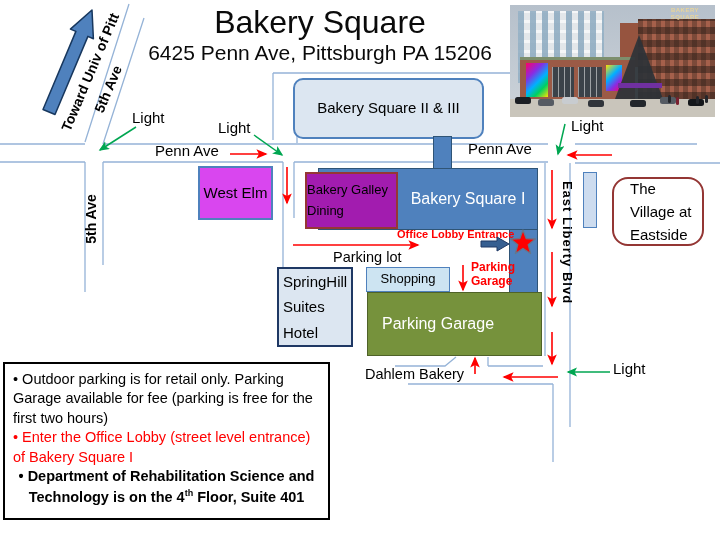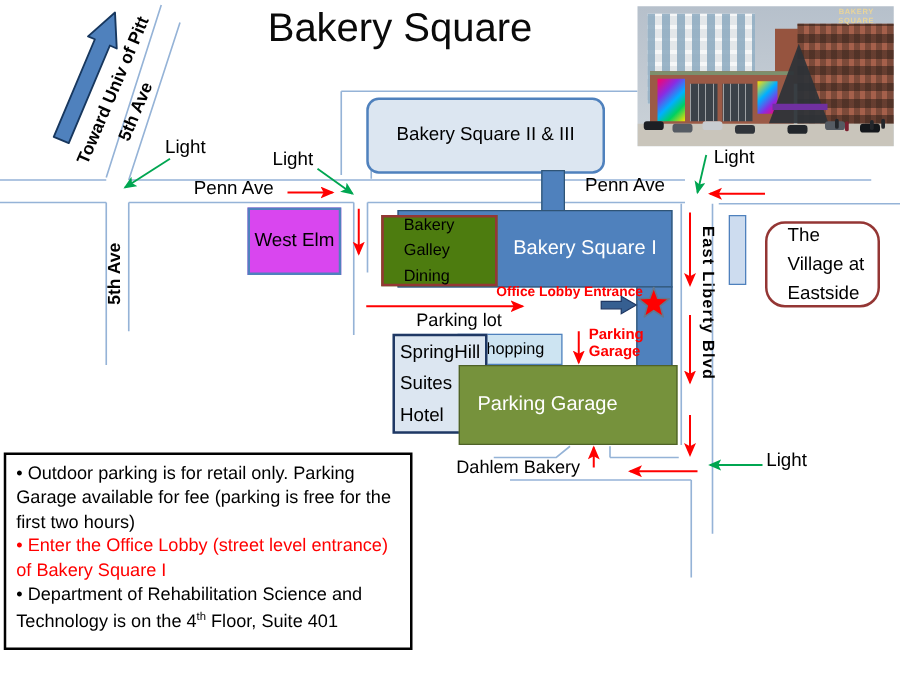--- a/index.html
+++ b/index.html
@@ -9,29 +9,29 @@
   .lbl{position:absolute;white-space:nowrap;font-family:"Liberation Sans",sans-serif;}
   .bx{position:absolute;box-sizing:border-box;display:flex;align-items:center;justify-content:center;
       text-align:center;font-family:"Liberation Sans",sans-serif;line-height:1.25;}
   svg{position:absolute;left:0;top:0;}
   
   #title-main{left:130px;top:4px;width:380px;text-align:center;font-size:32px;color:#0a0a0a;}
   #title-addr{left:110px;top:41px;width:420px;text-align:center;font-size:21px;color:#0a0a0a;}
   
   #b23{left:293px;top:78px;width:191px;height:61px;background:#DCE6F1;border:2px solid #4F81BD;border-radius:10px;font-size:15px;}
   #westelm{left:198px;top:166px;width:75px;height:54px;background:#d946ef;border:2px solid #4F81BD;font-size:15px;}
-  #galley{left:305px;top:172px;width:93px;height:57px;background:#4d7c0f;border:2px solid #953735;font-size:13px;
-          justify-content:flex-start;text-align:left;padding-left:16px;line-height:1.55;}
+  #galley{left:305px;top:172px;width:93px;height:57px;background:#a21caf;border:2px solid #953735;font-size:13px;
+          justify-content:flex-start;text-align:left;padding-left:0;line-height:1.55;}
   #bs1{left:318px;top:168px;width:220px;height:62px;background:#4F81BD;border:1.5px solid #2F5476;
        color:#fff;font-size:16px;padding-left:80px;}
   #bs1col{left:509px;top:229px;width:29px;height:64px;background:#4F81BD;border:1.5px solid #2F5476;}
   #connector{left:433px;top:136px;width:19px;height:34px;background:#4F81BD;border:1.5px solid #2F5476;}
   #shopping{left:366px;top:267px;width:84px;height:25px;background:#CDE4F2;border:1.5px solid #4F81BD;font-size:13px;}
   #springhill{left:277px;top:267px;width:76px;height:80px;background:#DCE6F1;border:2px solid #1F3864;font-size:15px;
-              justify-content:flex-start;text-align:left;padding-left:4px;line-height:1.7;margin-left:37px;}
+              justify-content:flex-start;text-align:left;padding-left:4px;line-height:1.7;}
   #garage{left:367px;top:292px;width:175px;height:64px;background:#76923C;border:1.5px solid #4F6228;
           color:#fff;font-size:16px;justify-content:flex-start;padding-left:14px;}
   #village{left:612px;top:177px;width:92px;height:69px;background:#fff;border:2.5px solid #943634;border-radius:16px;
            font-size:15px;justify-content:flex-start;text-align:left;padding-left:16px;line-height:1.55;}
   #smallrect{left:583px;top:172px;width:14px;height:56px;background:#CDDCEF;border:1.5px solid #4F81BD;}
   
   #penn-w{left:155px;top:142px;font-size:15px;}
   #penn-e{left:468px;top:140px;font-size:15px;}
   #light1{left:132px;top:109px;font-size:15px;}
   #light2{left:218px;top:119px;font-size:15px;}
@@ -45,21 +45,21 @@
                transform:rotate(-67deg);}
   #fifth-diag{left:78px;top:81px;width:60px;text-align:center;font-size:14px;font-weight:bold;transform:rotate(-67deg);}
   #fifth-vert{left:61px;top:211px;width:60px;text-align:center;font-size:14px;font-weight:bold;transform:rotate(-90deg);}
   #east-liberty{left:502px;top:235px;width:130px;text-align:center;font-size:13px;font-weight:bold;
                 letter-spacing:1px;transform:rotate(90deg);}
   
   #notes{left:3px;top:362px;width:327px;height:158px;border:2.5px solid #000;background:#fff;
          padding:6px 8px;font-size:14.5px;line-height:1.34;}
   #notes .n1{color:#000;}
   #notes .n2{color:#FF0000;font-weight:normal;}
-  #notes .n3{color:#000;font-weight:normal;}
+  #notes .n3{color:#000;font-weight:bold;text-align:center;}
   #notes sup{font-size:9px;}
   
   #photo{left:510px;top:5px;width:205px;height:112px;overflow:hidden;background:linear-gradient(180deg,#b6c0cb,#ccd3d9);}
   #photo .tower{left:8px;top:6px;width:86px;height:72px;background-color:#e3e7ea;
      background-image:repeating-linear-gradient(90deg,rgba(139,169,191,.85) 0 6px,rgba(255,255,255,0) 6px 12px),
                       repeating-linear-gradient(0deg,rgba(255,255,255,.65) 0 3px,rgba(255,255,255,0) 3px 10px);}
   #photo .midtower{left:110px;top:18px;width:22px;height:44px;background:#96543f;}
   #photo .rbuild{left:128px;top:14px;width:77px;height:80px;background-color:#a5604b;
      background-image:repeating-linear-gradient(0deg,rgba(40,28,22,.5) 0 7px,rgba(0,0,0,0) 7px 13px),
                       repeating-linear-gradient(90deg,rgba(62,40,30,.4) 0 5px,rgba(0,0,0,0) 5px 9px);}
@@ -120,20 +120,21 @@
     </g>
     <g stroke="#00A651" stroke-width="1.5" fill="none">
       <line x1="136" y1="127" x2="100" y2="150" marker-end="url(#ga)"></line>
       <line x1="254" y1="135" x2="282" y2="155" marker-end="url(#ga)"></line>
       <line x1="565" y1="124" x2="558" y2="154" marker-end="url(#ga)"></line>
       <line x1="610" y1="372" x2="568" y2="372" marker-end="url(#ga)"></line>
     </g>
   </svg>
 
   <div class="lbl" id="title-main">Bakery Square</div>
+  <div class="lbl" id="title-addr">6425 Penn Ave, Pittsburgh PA 15206</div>
 
   <div class="abs" id="photo" style="z-index:2">
     <div class="abs tower"></div>
     <div class="abs midtower"></div>
     <div class="abs rbuild"></div>
     <div class="abs sign">BAKERY SQUARE</div>
     <div class="abs lowb"></div>
     <div class="abs mural1"></div>
     <div class="abs bay1"></div>
     <div class="abs bay2"></div>

